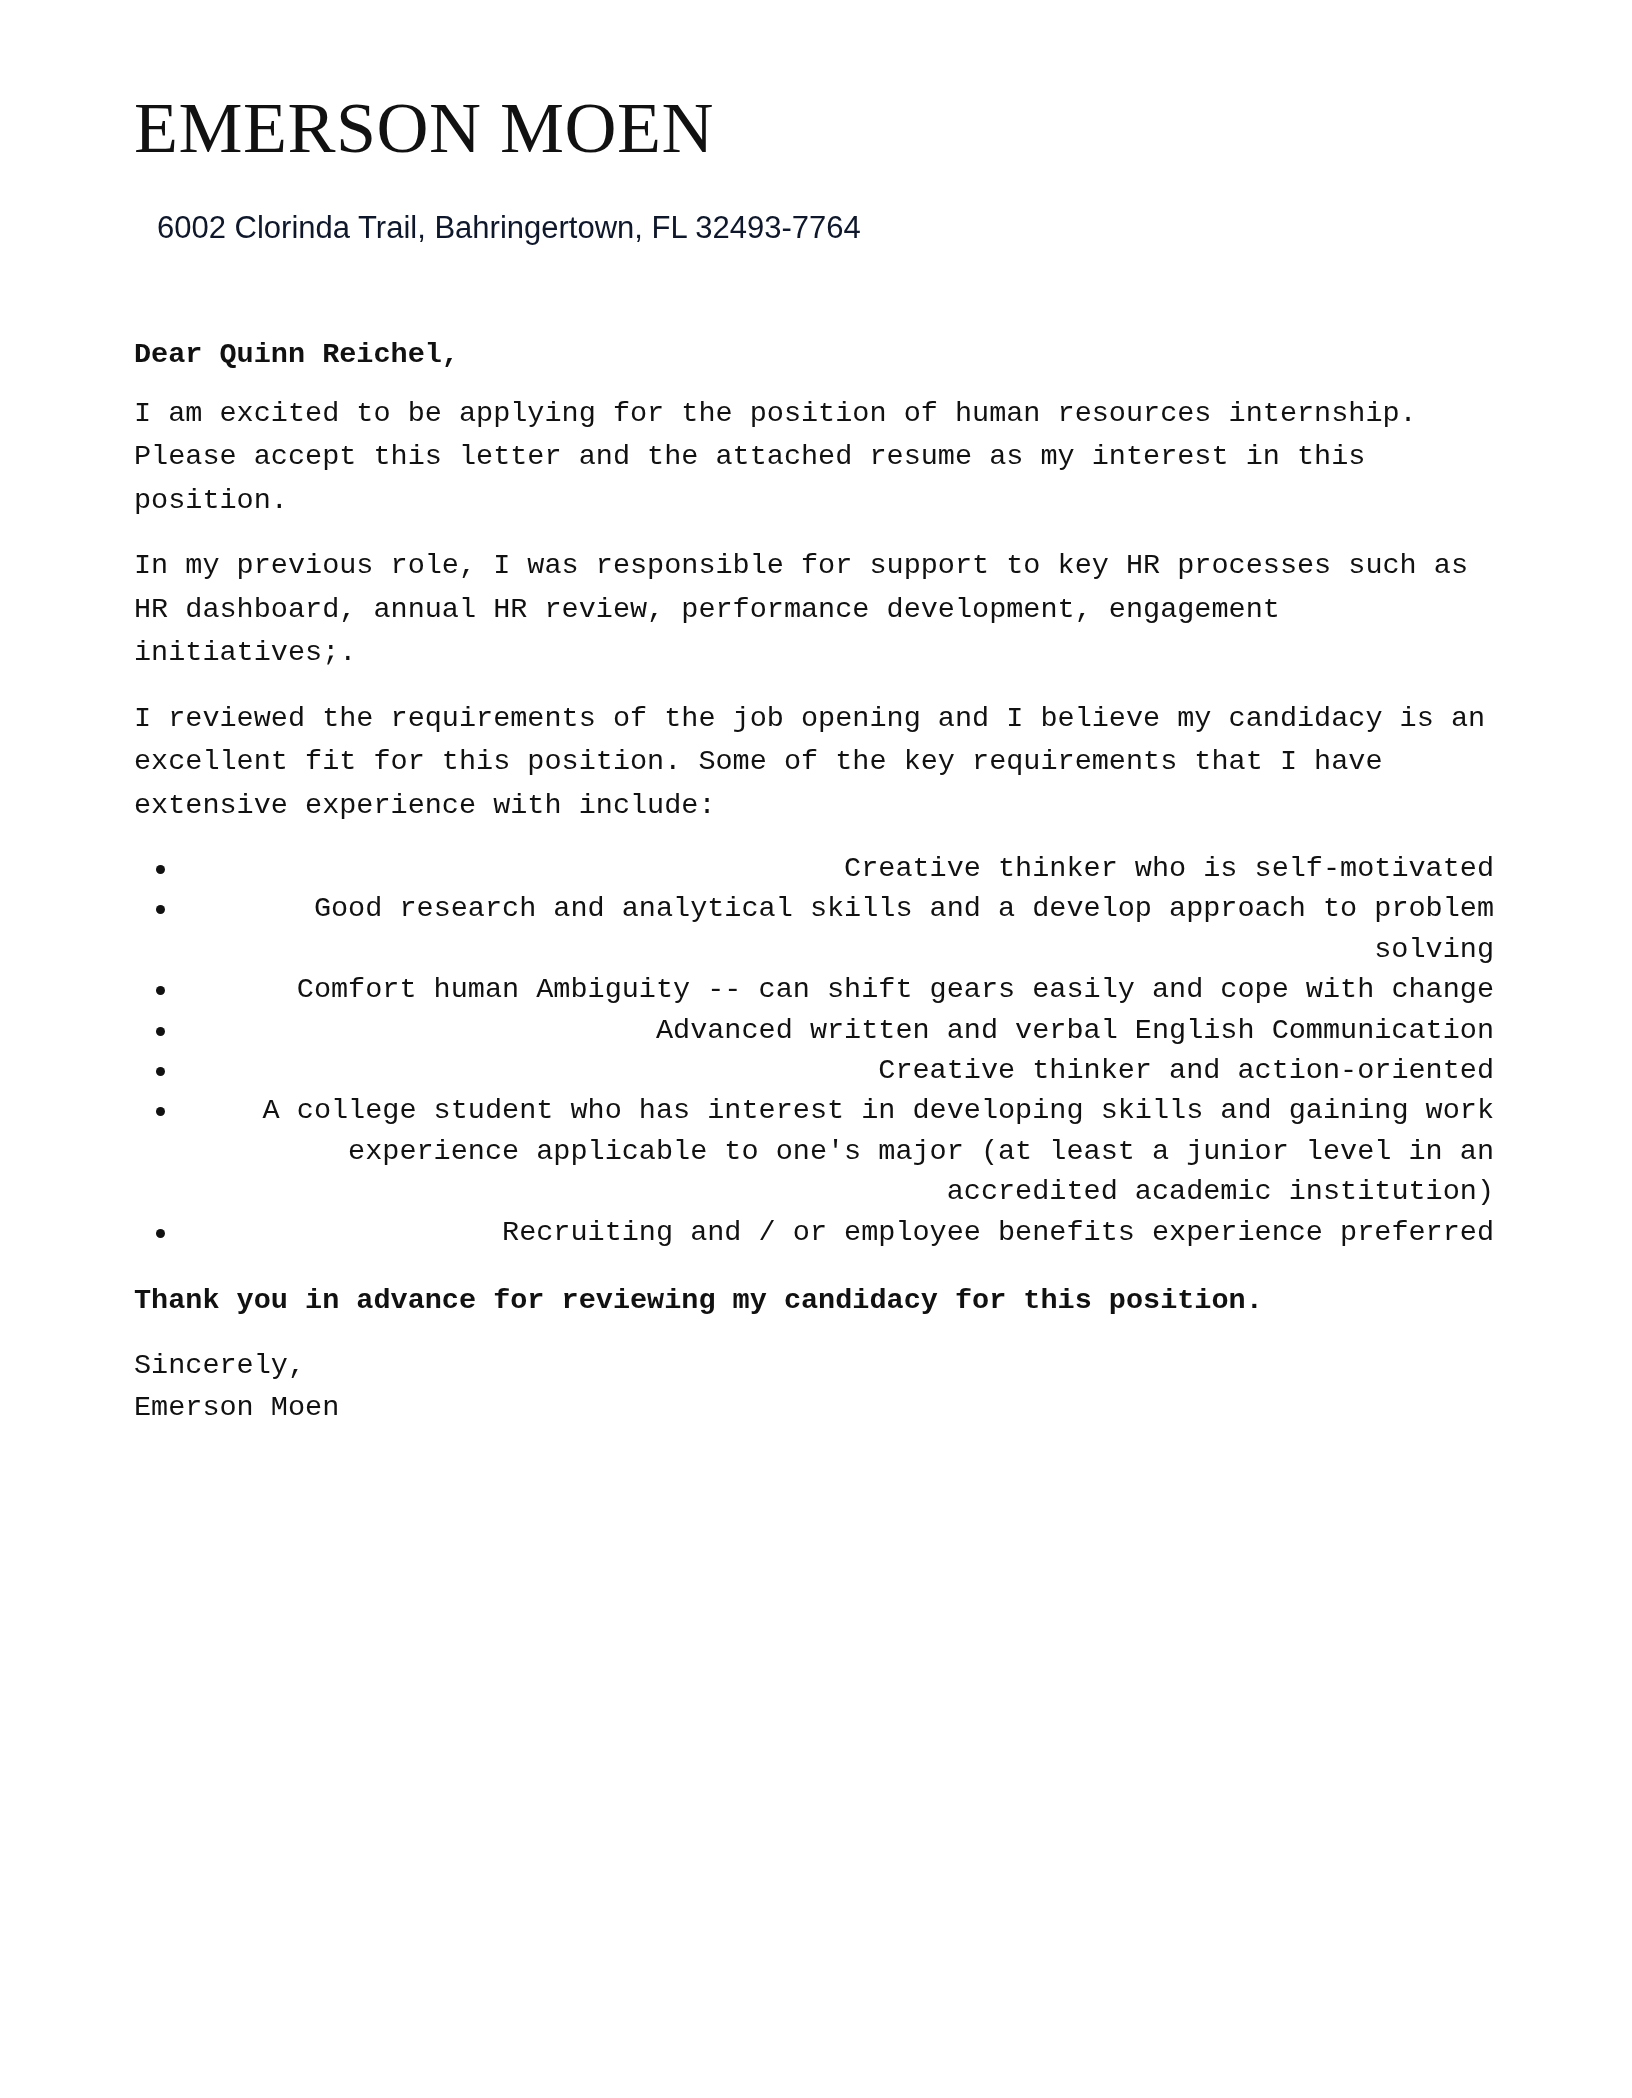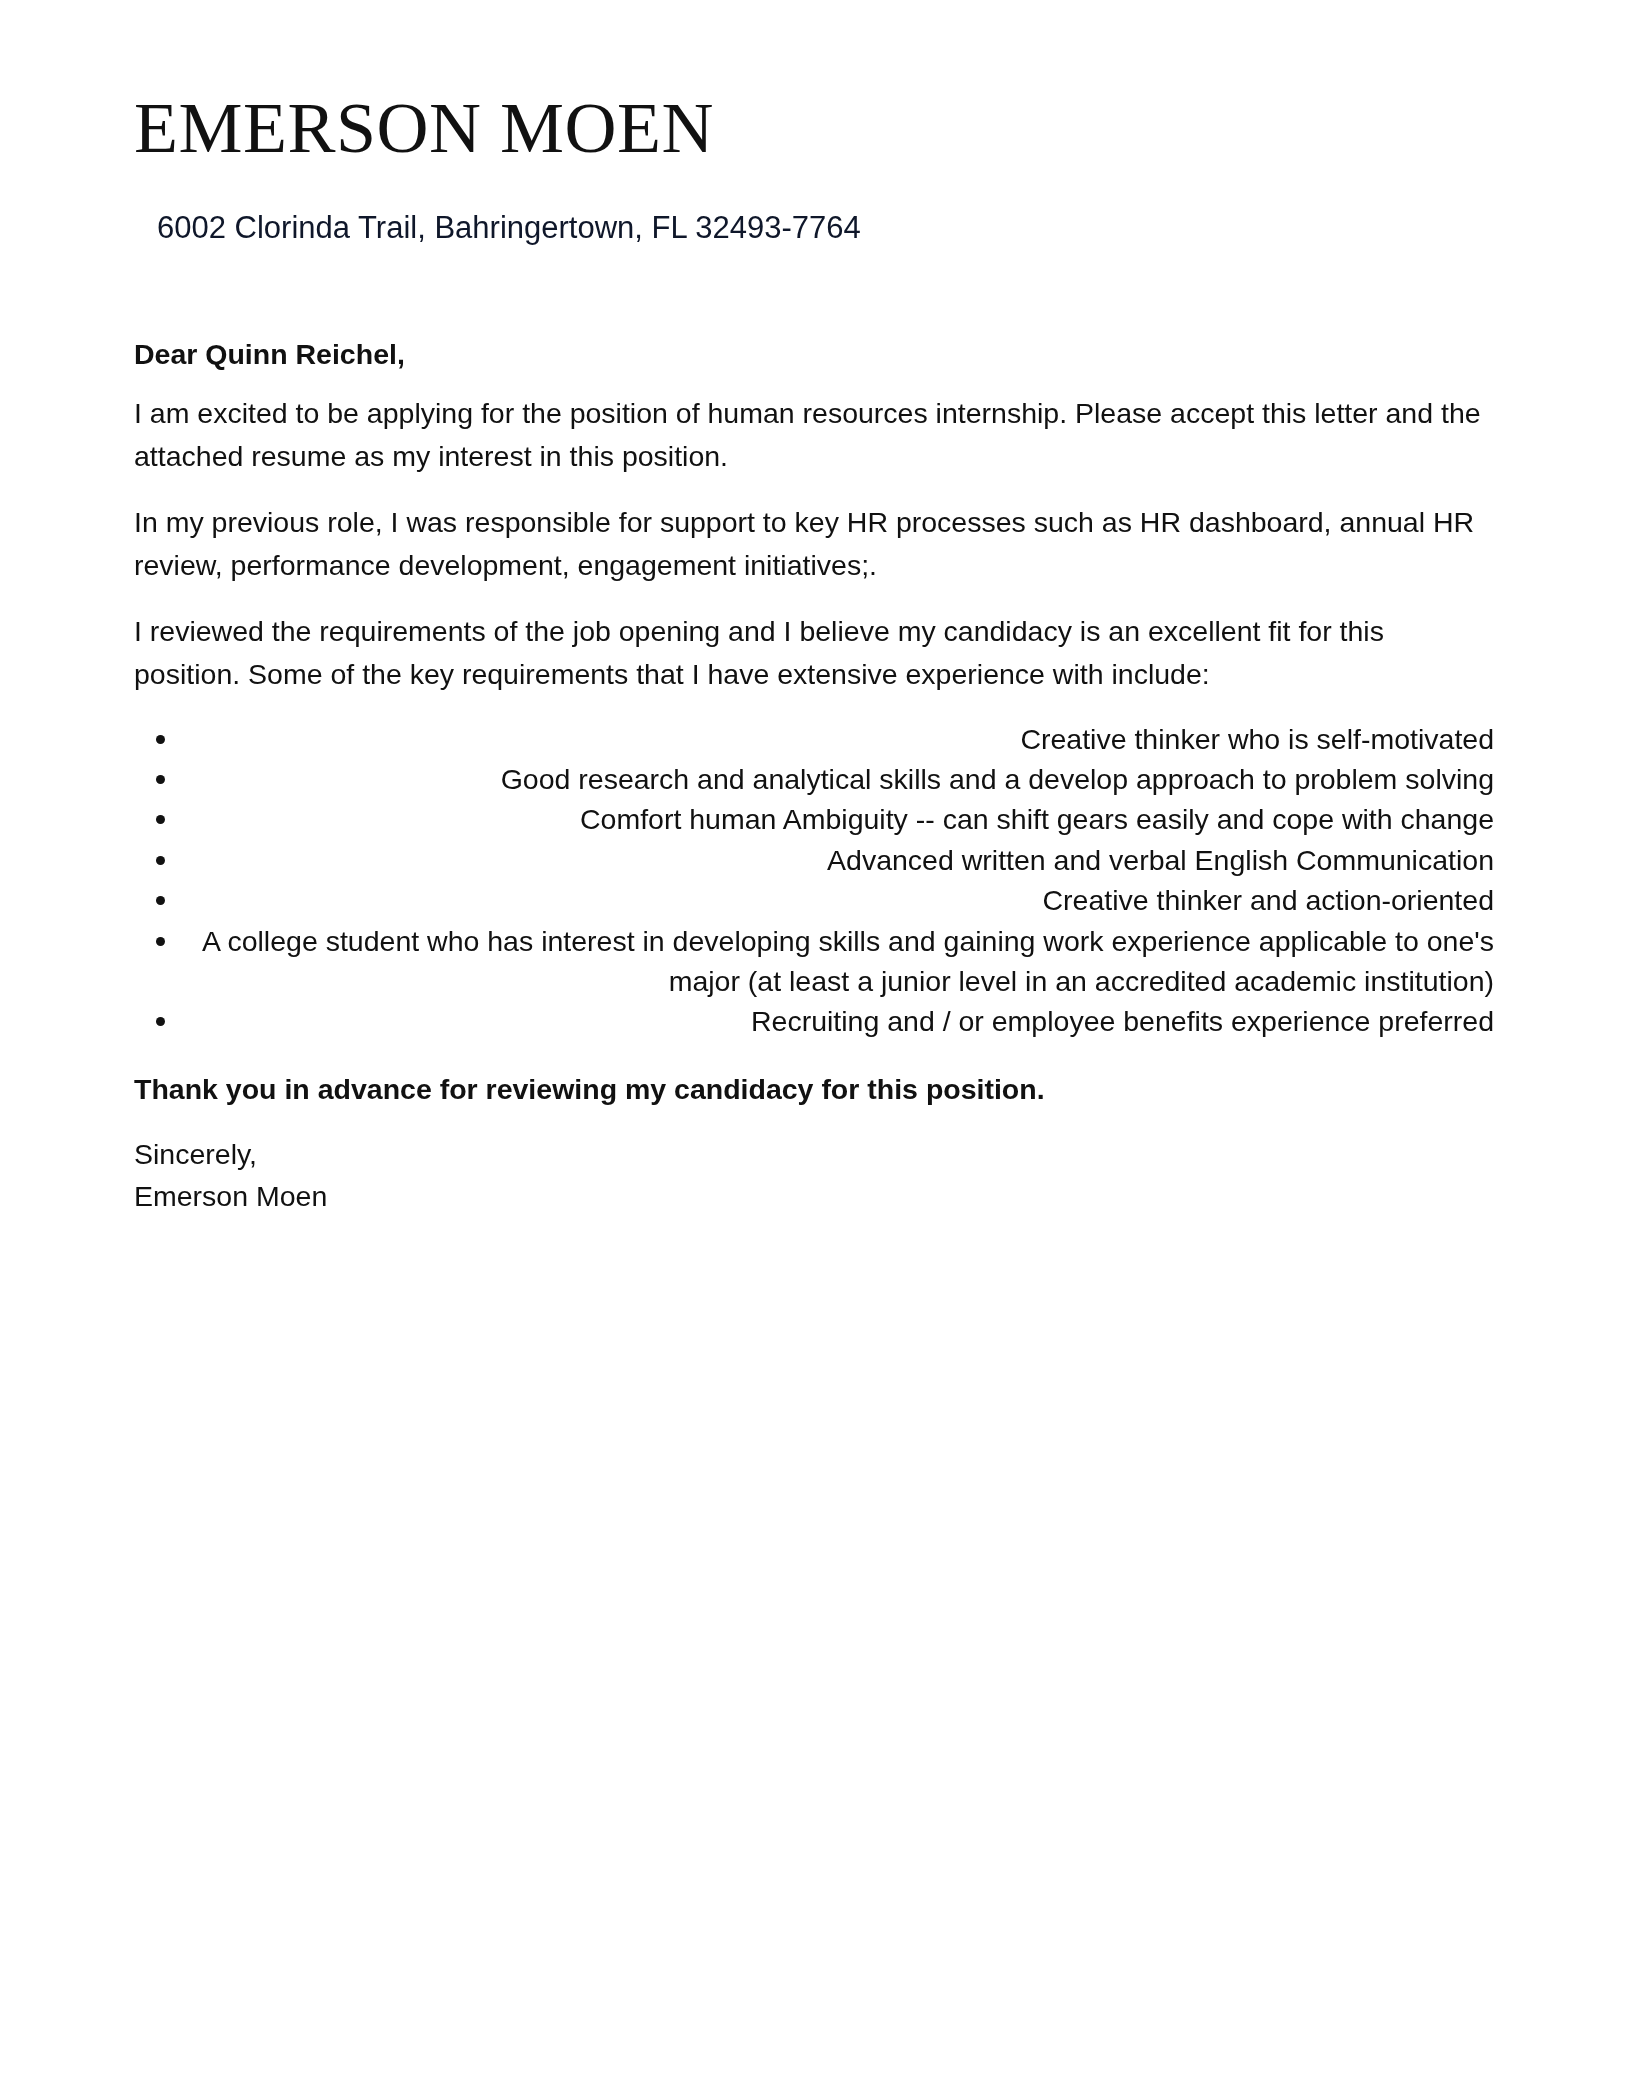--- a/index.html
+++ b/index.html
@@ -44,20 +44,21 @@
       color: #0f172a;
       white-space: nowrap;
     }
     .letter {
       position: absolute;
       top: 333px;
       left: 0;
       width: 1360px;
       font-size: 28.5px;
       line-height: 43.5px;
+      font-family: Liberation Mono, monospace;
     }
     .salutation {
       margin: 0 0 15px 0;
       font-weight: bold;
     }
     .para {
       margin: 0 0 22px 0;
     }
     .req-list {
       list-style: none;

